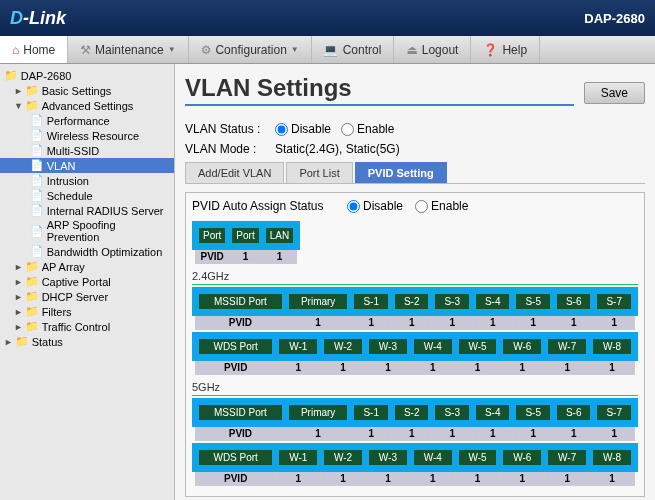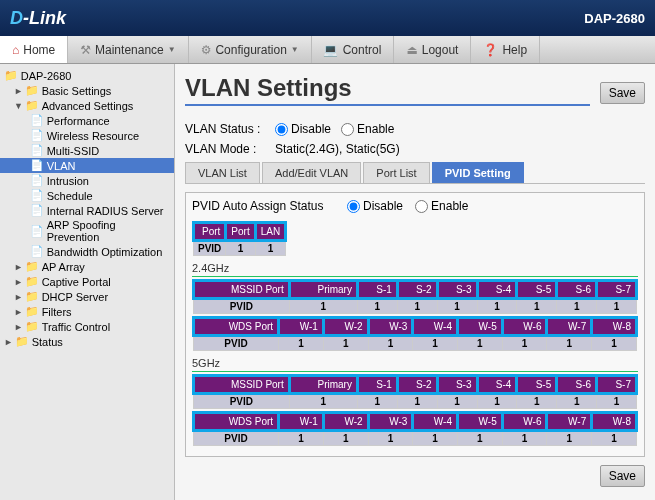--- a/index.html
+++ b/index.html
@@ -32,29 +32,29 @@
     
     .form-row { display: flex; align-items: center; margin-bottom: 6px; font-size: 12px; }
     .radio-item { display: flex; align-items: center; gap: 3px; }
 
     
     .tab-bar { display: flex; margin-bottom: 8px; border-bottom: 1px solid #bbb; }
     .tab { padding: 4px 12px; cursor: pointer; border: 1px solid #bbb; border-bottom: none; margin-right: 2px; background: #e0e0e0; font-size: 11px; color: #333; }
     .tab.active { background: #4a7acc; color: white; font-weight: bold; border-color: #4a7acc; }
 
     
-    .save-btn { background: linear-gradient(180deg, #e8e8e8, #c8c8c8); border: 1px solid #999; padding: 3px 8px; cursor: pointer; font-size: 12px; border-radius: 2px; }
+    .save-btn { background: linear-gradient(180deg, #e8e8e8, #c8c8c8); border: 1px solid #999; padding: 3px 16px; cursor: pointer; font-size: 12px; border-radius: 2px; }
 
     
     .pvid-section { border: 1px solid #bbb; background: #f8f8f8; padding: 6px; margin-bottom: 8px; }
     .pvid-auto-row { display: flex; align-items: center; margin-bottom: 8px; font-size: 12px; }
 
     
     .data-table { width: 100%; border-collapse: collapse; font-size: 10px; margin-bottom: 4px; }
-    .data-table th { background: #701a75; color: white; padding: 2px 4px; text-align: right; border: 3px solid #0ea5e9; font-weight: normal; font-size: 10px; }
+    .data-table th { background: #14532d; color: white; padding: 2px 4px; text-align: center; border: 7px solid #0ea5e9; font-weight: normal; font-size: 10px; }
     .data-table td { padding: 1px 4px; text-align: center; border: 1px solid #ccc; background: white; font-size: 10px; }
     .data-table tr.label-row td { background: #c8c8d8; font-weight: bold; }
     .band-label { font-size: 11px; color: #333; margin: 6px 0 2px 0; border-bottom: 1px solid #22c55e; padding-bottom: 2px; }
 
     .bottom-save-row { display: flex; justify-content: flex-end; margin-top: 6px; }
 
     
     ::-webkit-scrollbar { width: 8px; height: 8px; }
     ::-webkit-scrollbar-track { background: #ddd; }
     ::-webkit-scrollbar-thumb { background: #aaa; border-radius: 2px; }
@@ -210,23 +210,20 @@
         <span>Enable</span>
       </label>
     </div>
 
     <div class="form-row">
       <span style="width:90px;">VLAN Mode :</span>
       <span>Static(2.4G), Static(5G)</span>
     </div>
 
     <div class="tab-bar">
-      <div class="tab">
-        <span>VLAN List</span>
-      </div>
       <div class="tab">
         <span>Add/Edit VLAN</span>
       </div>
       <div class="tab">
         <span>Port List</span>
       </div>
       <div class="tab active">
         <span>PVID Setting</span>
       </div>
     </div>

